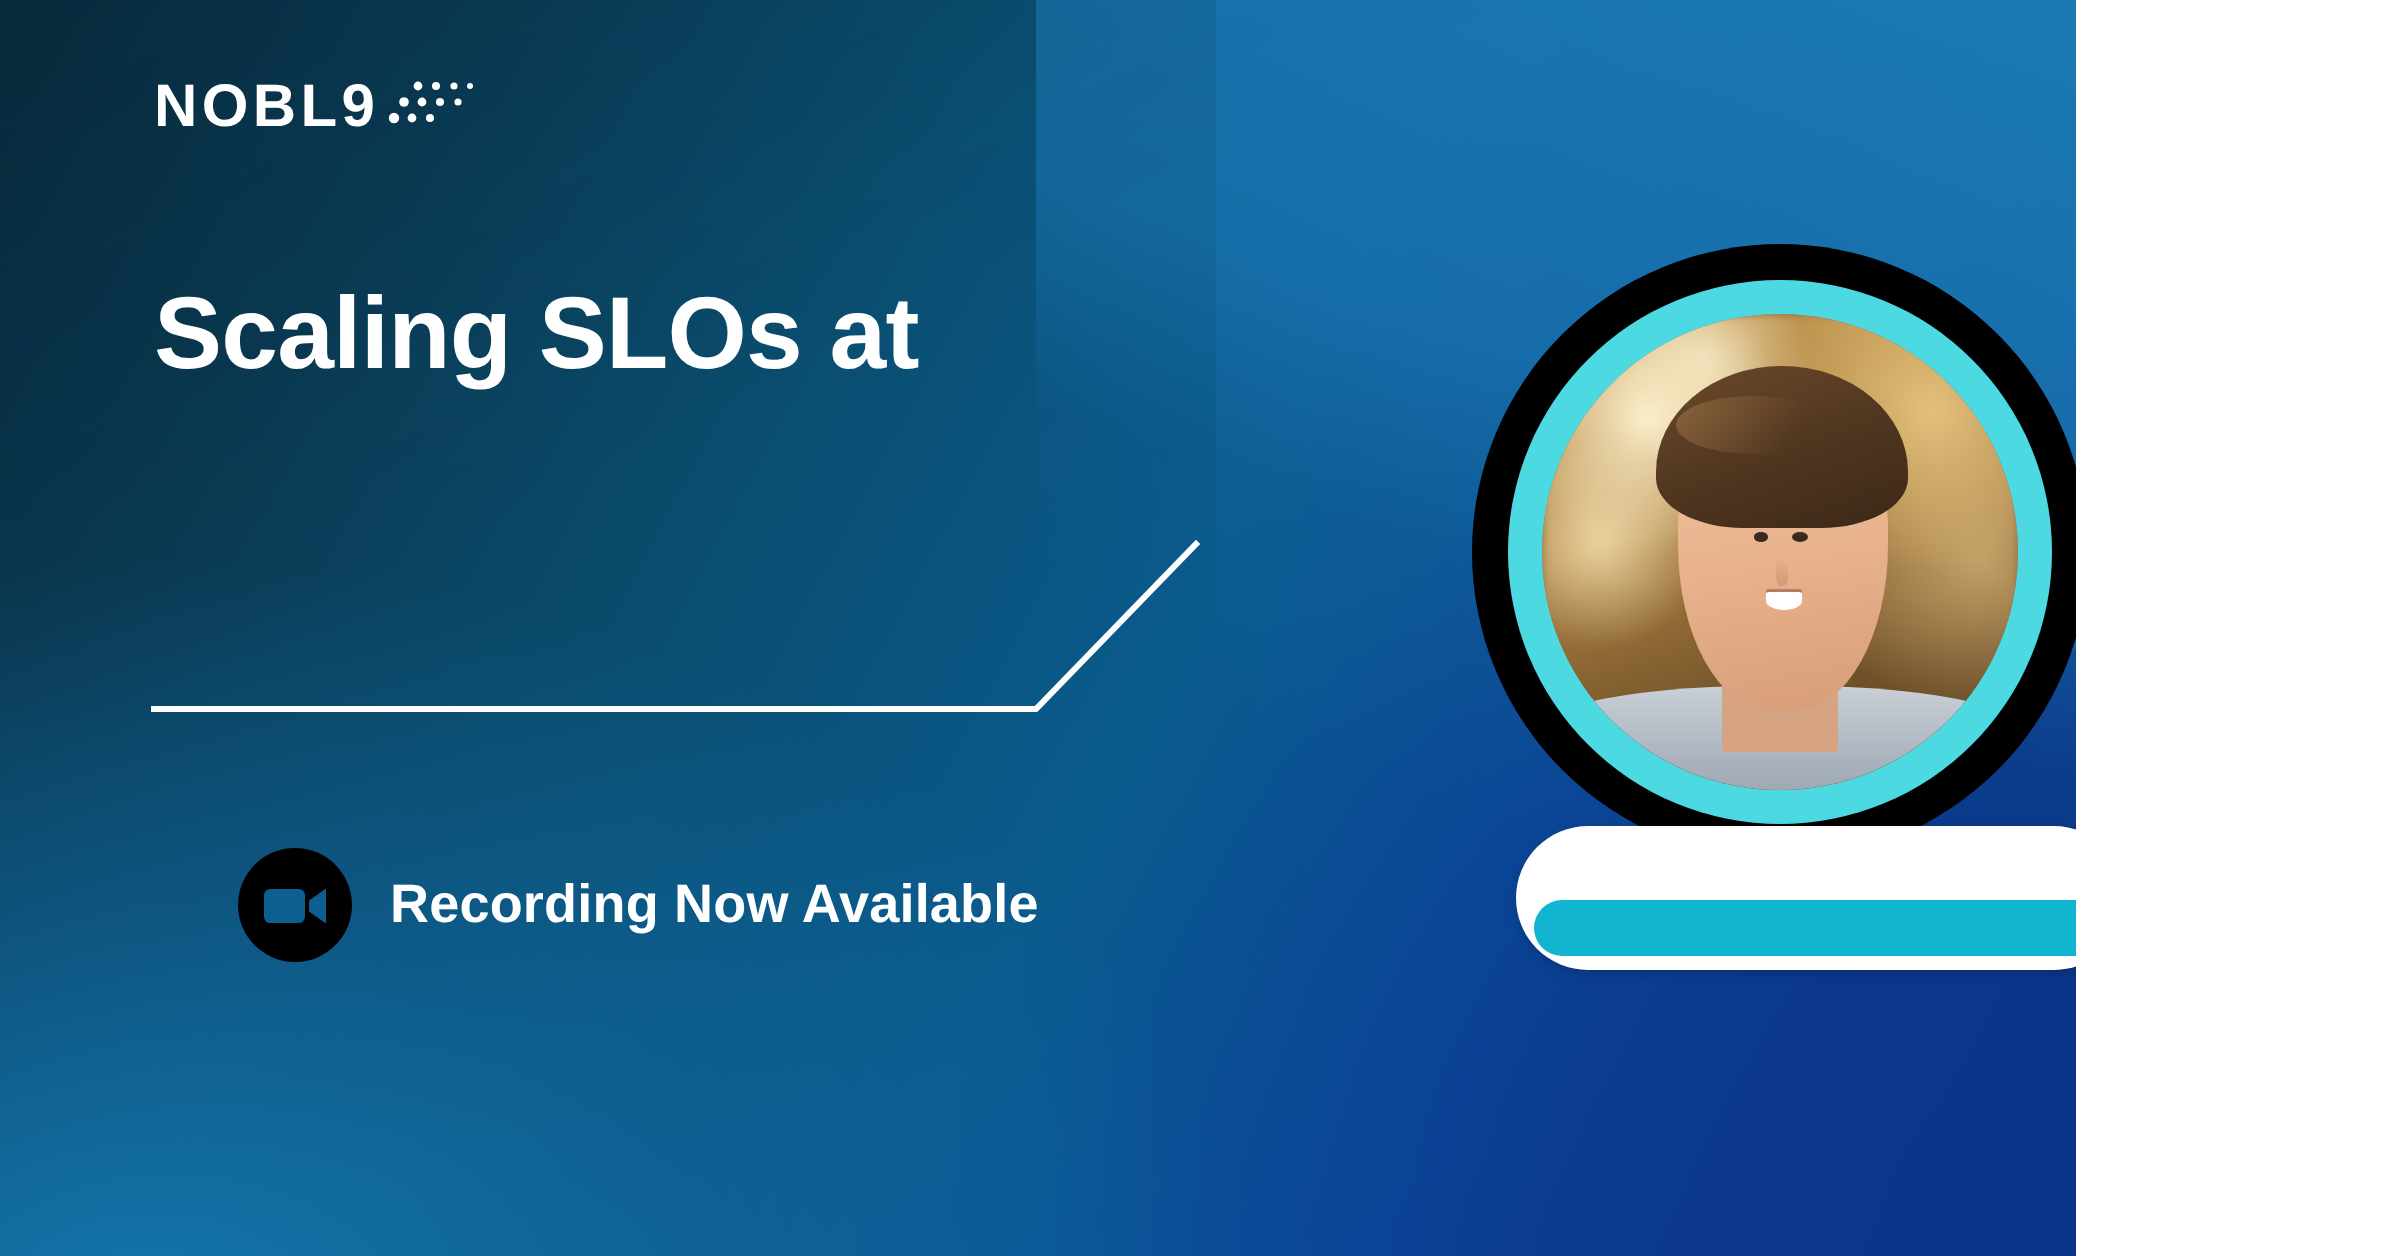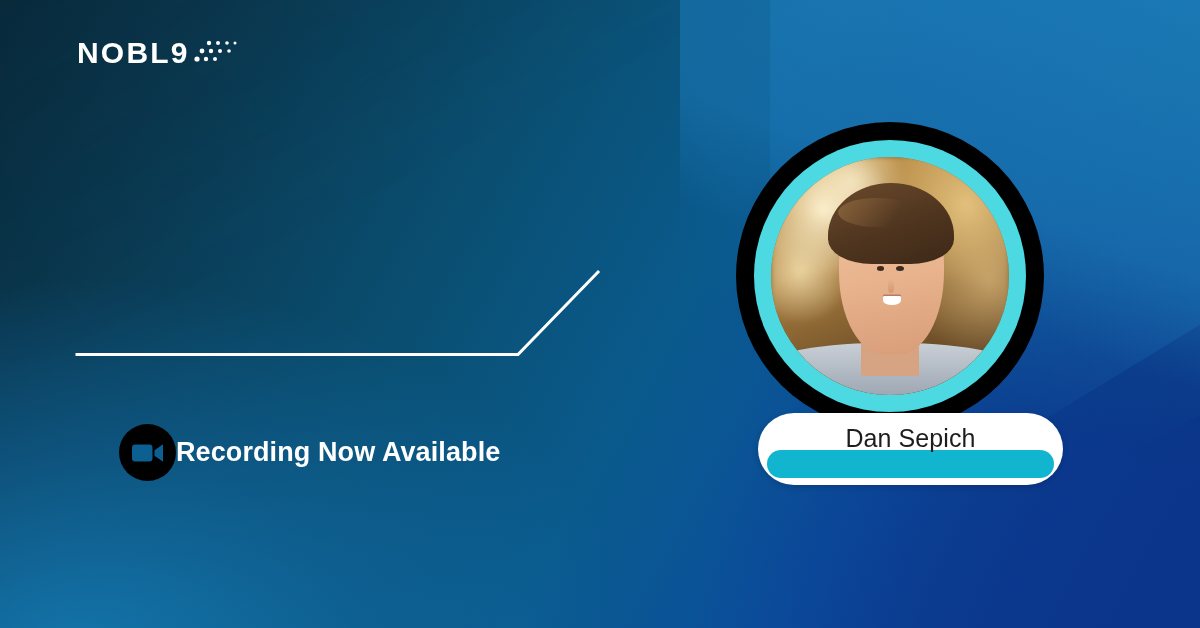--- a/index.html
+++ b/index.html
@@ -5,21 +5,21 @@
 <style>
   * { margin:0; padding:0; box-sizing:border-box; }
   html, body {
     width:1200px; height:628px;
     overflow:hidden;
     font-family:"Liberation Sans", sans-serif;
   }
 
   .canvas {
     position:relative;
-    width:1200px; height:628px;
+    width:1038px; height:628px;
     overflow:hidden;
     background:#0a3346;
   }
 
   
   .bg-base {
     position:absolute; inset:0;
     background:
       linear-gradient(118deg,
         #082c3e 0%,
@@ -117,21 +117,21 @@
   }
   .headline-line { display:block; white-space:nowrap; }
 
   
   .deco { position:absolute; left:60px; top:255px; pointer-events:none; }
 
   
   .rec-row {
     position:absolute;
     left:119px; top:424px;
-    display:flex; align-items:center; 
+    display:flex; align-items:center; gap:19px;
   }
   .rec-icon {
     width:57px; height:57px; border-radius:50%;
     background:#000000;
     display:flex; align-items:center; justify-content:center;
     flex:0 0 auto;
   }
   .rec-label {
     color:#ffffff;
     font-family:"Liberation Sans", sans-serif;
@@ -299,20 +299,21 @@
           <circle cx="15" cy="5" r="2.2"></circle>
           <circle cx="24" cy="5" r="2.0"></circle>
           <circle cx="33" cy="5" r="1.8"></circle>
           <circle cx="41" cy="5" r="1.5"></circle>
         </g>
       </svg>
     </span>
   </div>
 
   <h1 class="headline">
+    <span class="headline-line">Scaling SLOs at</span>
   </h1>
 
   <div class="deco">
     <svg width="560" height="120" viewBox="0 0 560 120" aria-hidden="true">
       <path d="M17 99.5 L458 99.5 L538 17" fill="none" stroke="#ffffff" stroke-width="3" stroke-linecap="square" stroke-linejoin="miter"></path>
     </svg>
   </div>
 
   <div class="rec-row">
     <span class="rec-icon">
@@ -338,16 +339,15 @@
         <div class="photo-eye r"></div>
         <div class="photo-nose"></div>
         <div class="photo-smile"></div>
       </div>
       <div class="photo-hair"></div>
     </div>
   </div>
 
   <div class="badge">
     <div class="badge-bar"></div>
-    <div class="badge-name">Dan Sepich</div>
   </div>
 
 </div>
 
 </body></html>

